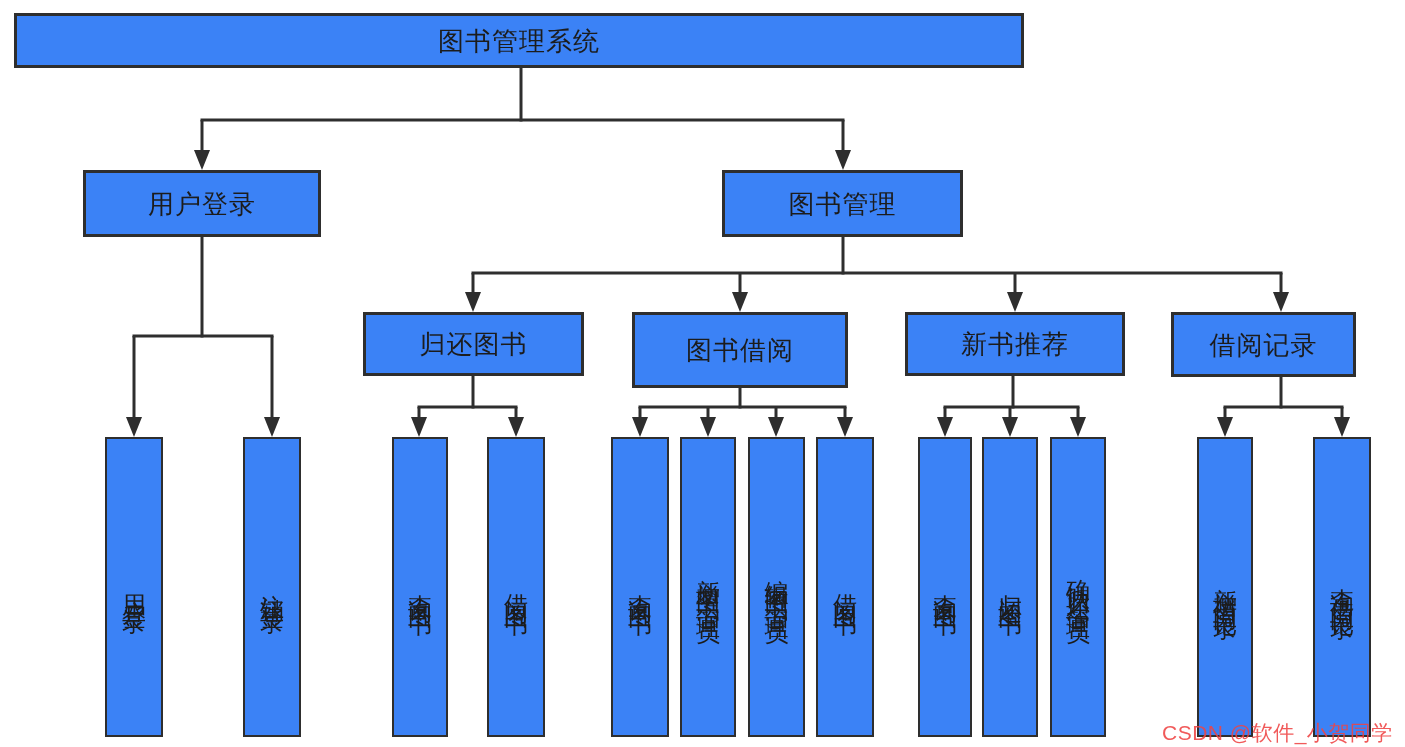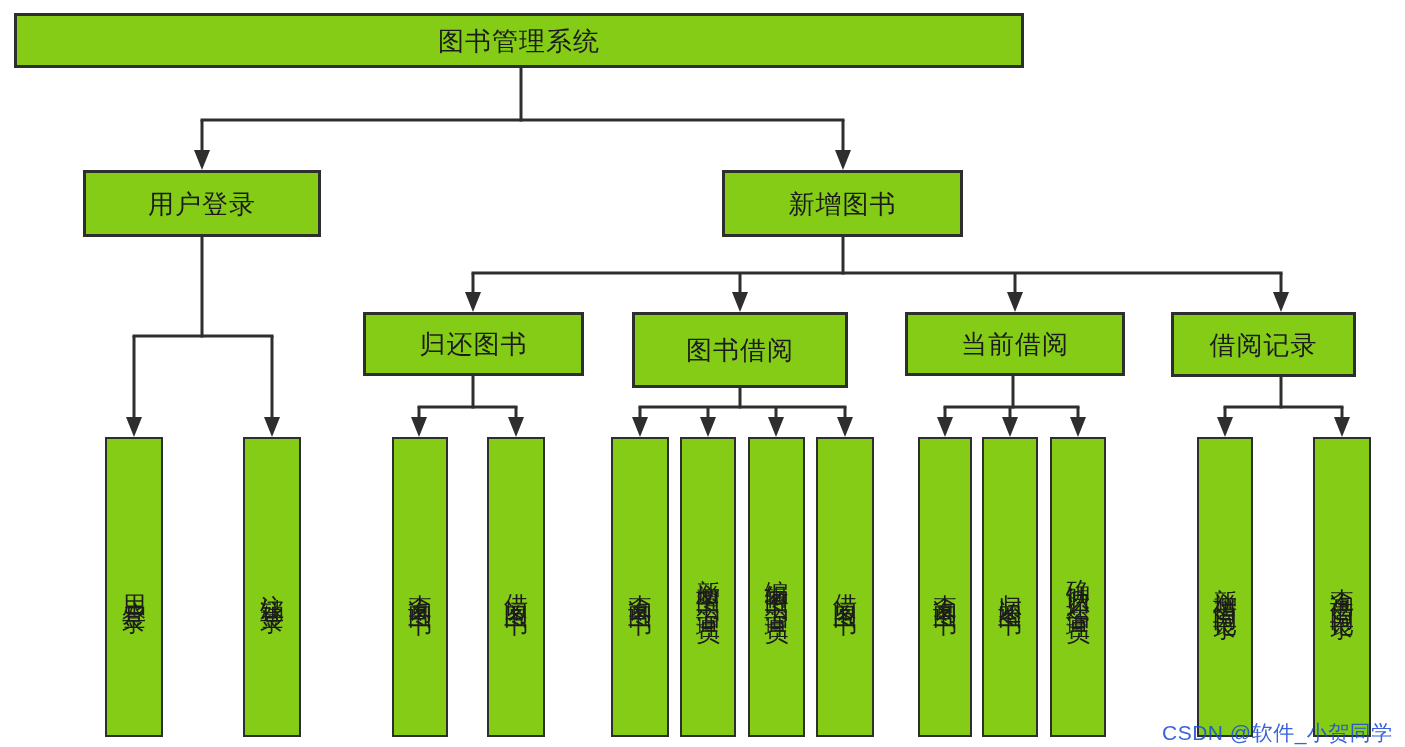--- a/index.html
+++ b/index.html
@@ -8,21 +8,21 @@
     position:relative;
     width:1405px;height:747px;
     background:#ffffff;
     overflow:hidden;
     font-family:"Liberation Sans","DejaVu Sans",sans-serif;
   }
   svg.connectors{position:absolute;left:0;top:0;z-index:1;}
   .node{
     position:absolute;
     box-sizing:border-box;
-    background:#84cc16;
+    background:#3b82f6;
     border:3px solid #2e2e2e;
     display:flex;align-items:center;justify-content:center;
     z-index:2;
   }
   .node .lbl{
     font-size:26px;
     color:#1c1c1c;
     letter-spacing:1px;
     white-space:nowrap;
     line-height:1;
@@ -34,21 +34,21 @@
     font-size:24px;
     letter-spacing:6px;
     white-space:normal;
     line-height:1;
   }
   .watermark{
     position:absolute;
     left:1162px;top:719px;
     z-index:6;
     font-size:21px;
-    color:#1d4ed8;
+    color:#ef4444;
     opacity:0.88;
     letter-spacing:0.5px;
     white-space:nowrap;
   }
 </style>
 </head>
 <body>
 
 <div class="stage">
 
@@ -115,31 +115,31 @@
   </svg>
 
   <div class="node" style="left:14px;top:13px;width:1010px;height:55px">
     <span class="lbl">图书管理系统</span>
   </div>
 
   <div class="node" style="left:83px;top:170px;width:238px;height:67px">
     <span class="lbl">用户登录</span>
   </div>
   <div class="node" style="left:722px;top:170px;width:241px;height:67px">
-    <span class="lbl">新增图书</span>
+    <span class="lbl">图书管理</span>
   </div>
 
   <div class="node" style="left:363px;top:312px;width:221px;height:64px">
     <span class="lbl">归还图书</span>
   </div>
   <div class="node" style="left:632px;top:312px;width:216px;height:76px">
     <span class="lbl">图书借阅</span>
   </div>
   <div class="node" style="left:905px;top:312px;width:220px;height:64px">
-    <span class="lbl">当前借阅</span>
+    <span class="lbl">新书推荐</span>
   </div>
   <div class="node" style="left:1171px;top:312px;width:185px;height:65px">
     <span class="lbl">借阅记录</span>
   </div>
 
   <div class="node v" style="left:105px;top:437px;width:58px;height:300px">
     <span class="lbl">用户登录</span>
   </div>
   <div class="node v" style="left:243px;top:437px;width:58px;height:300px">
     <span class="lbl">注销登录</span>

